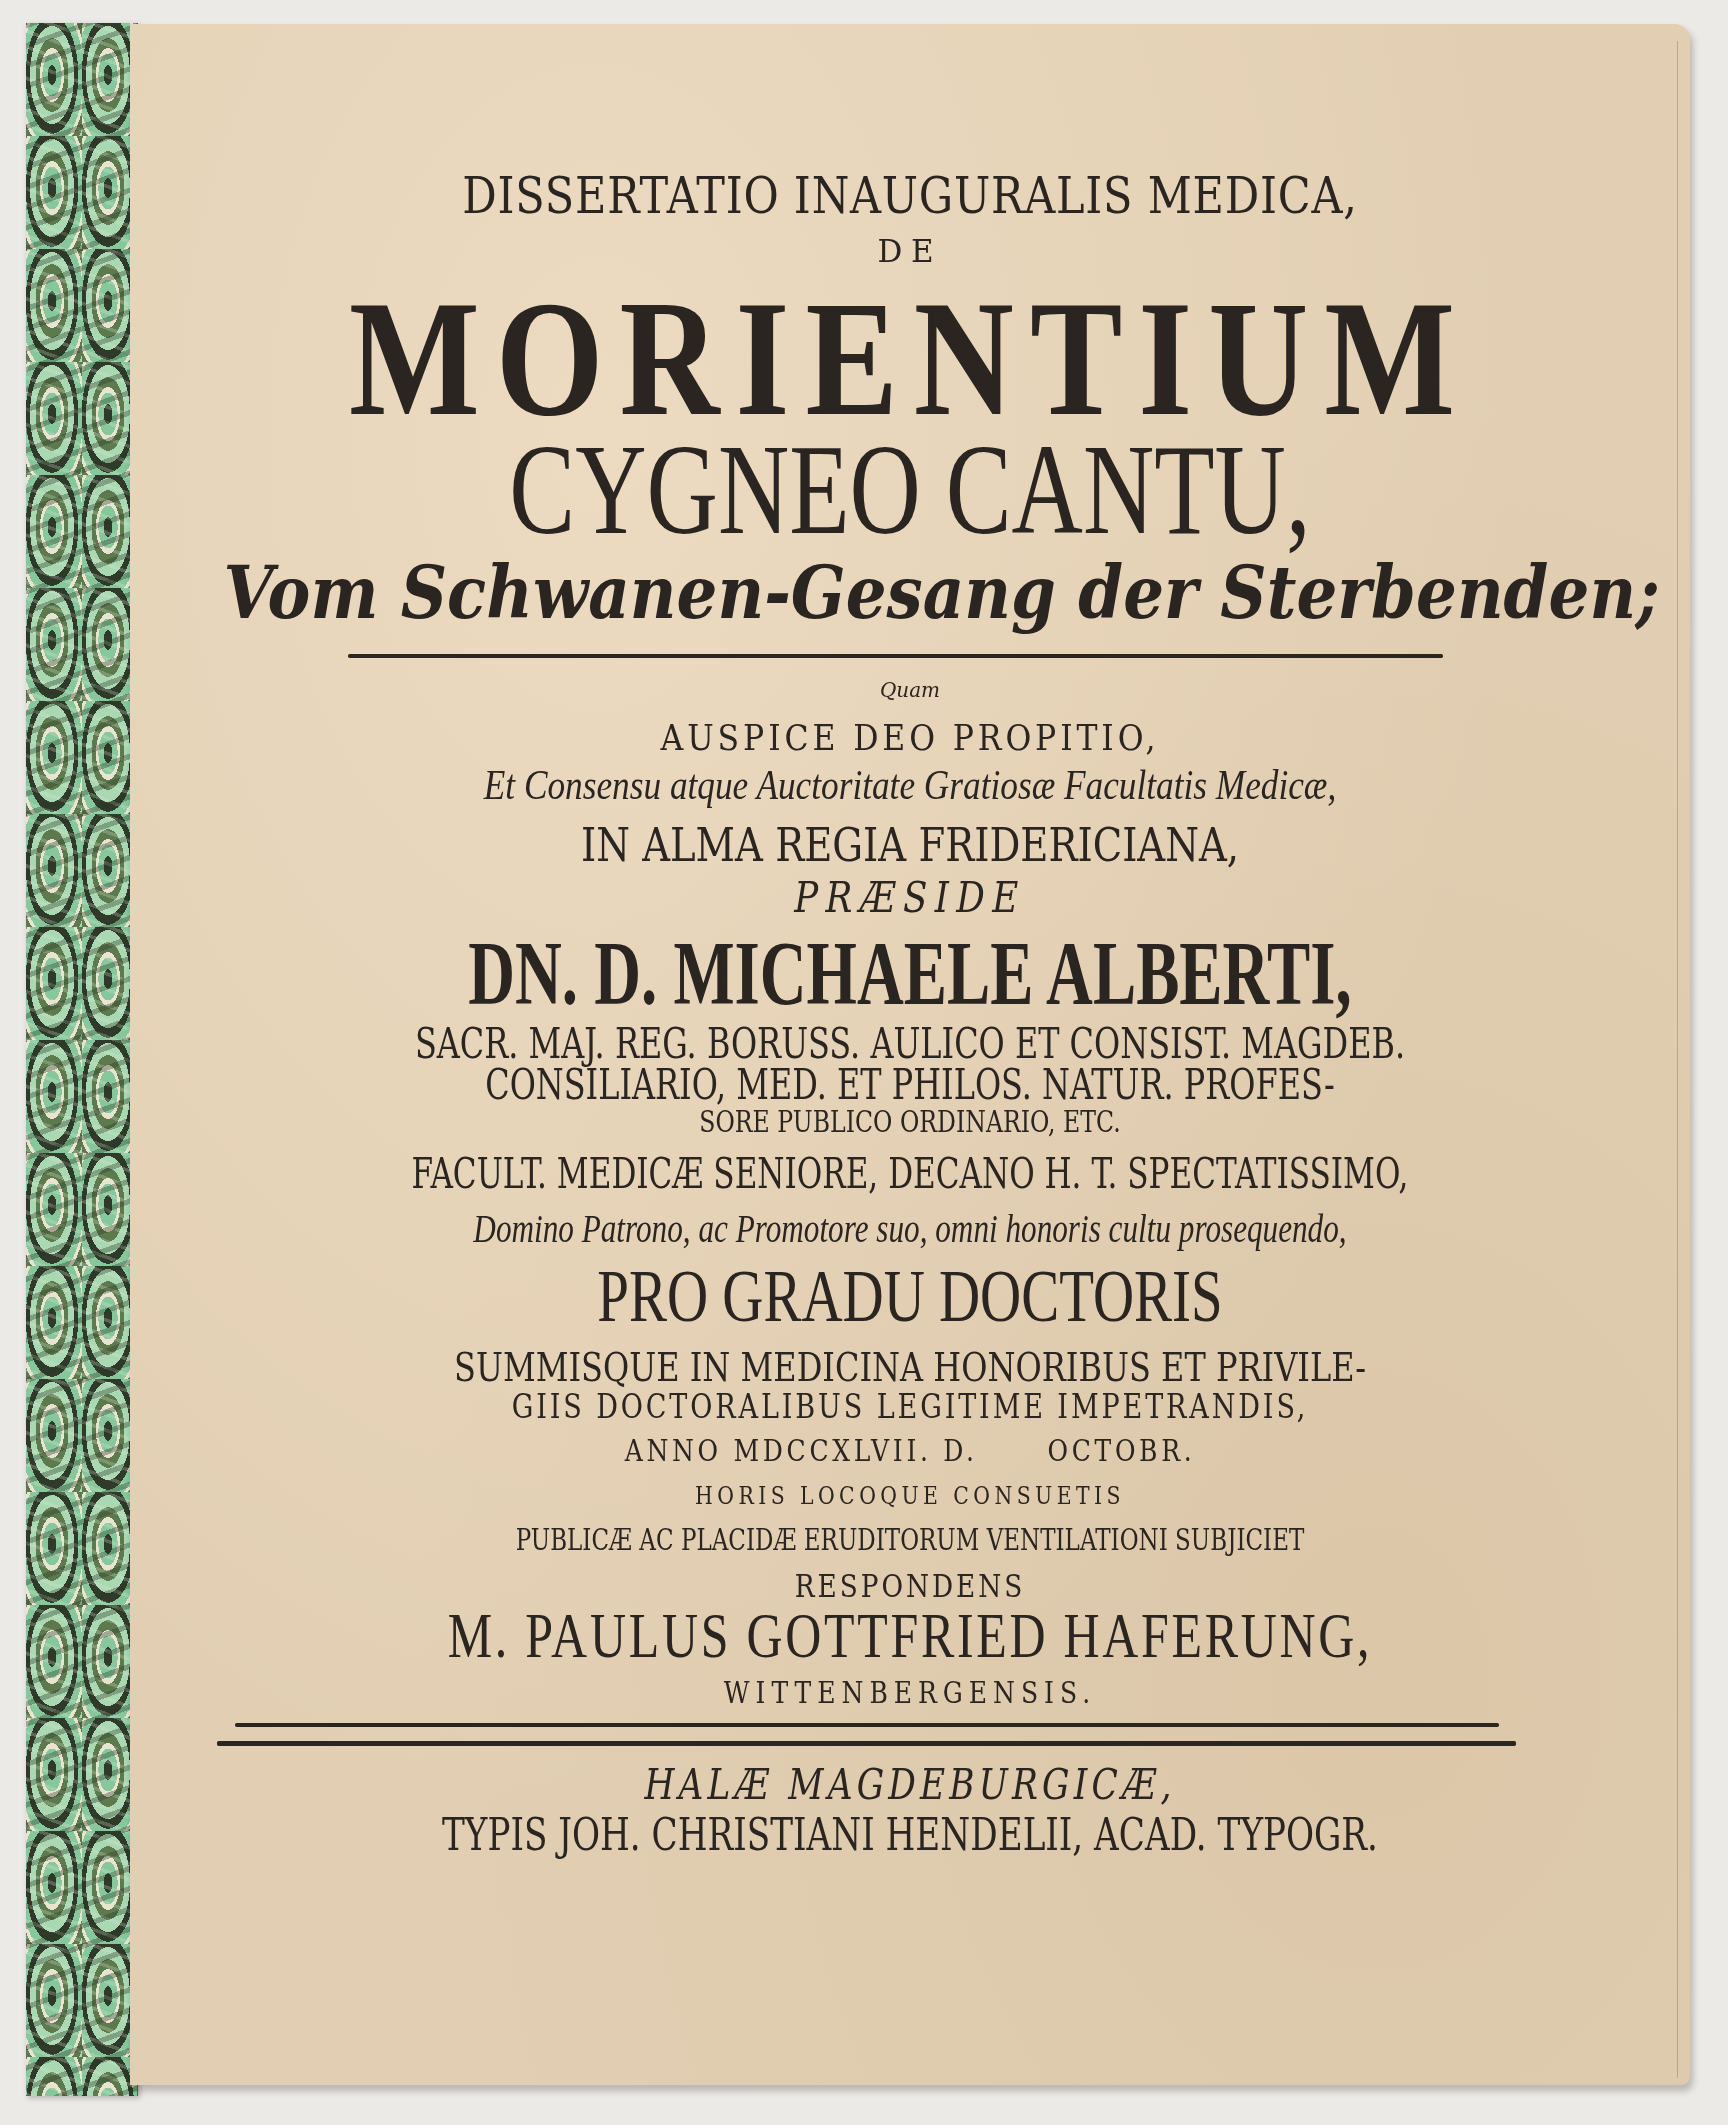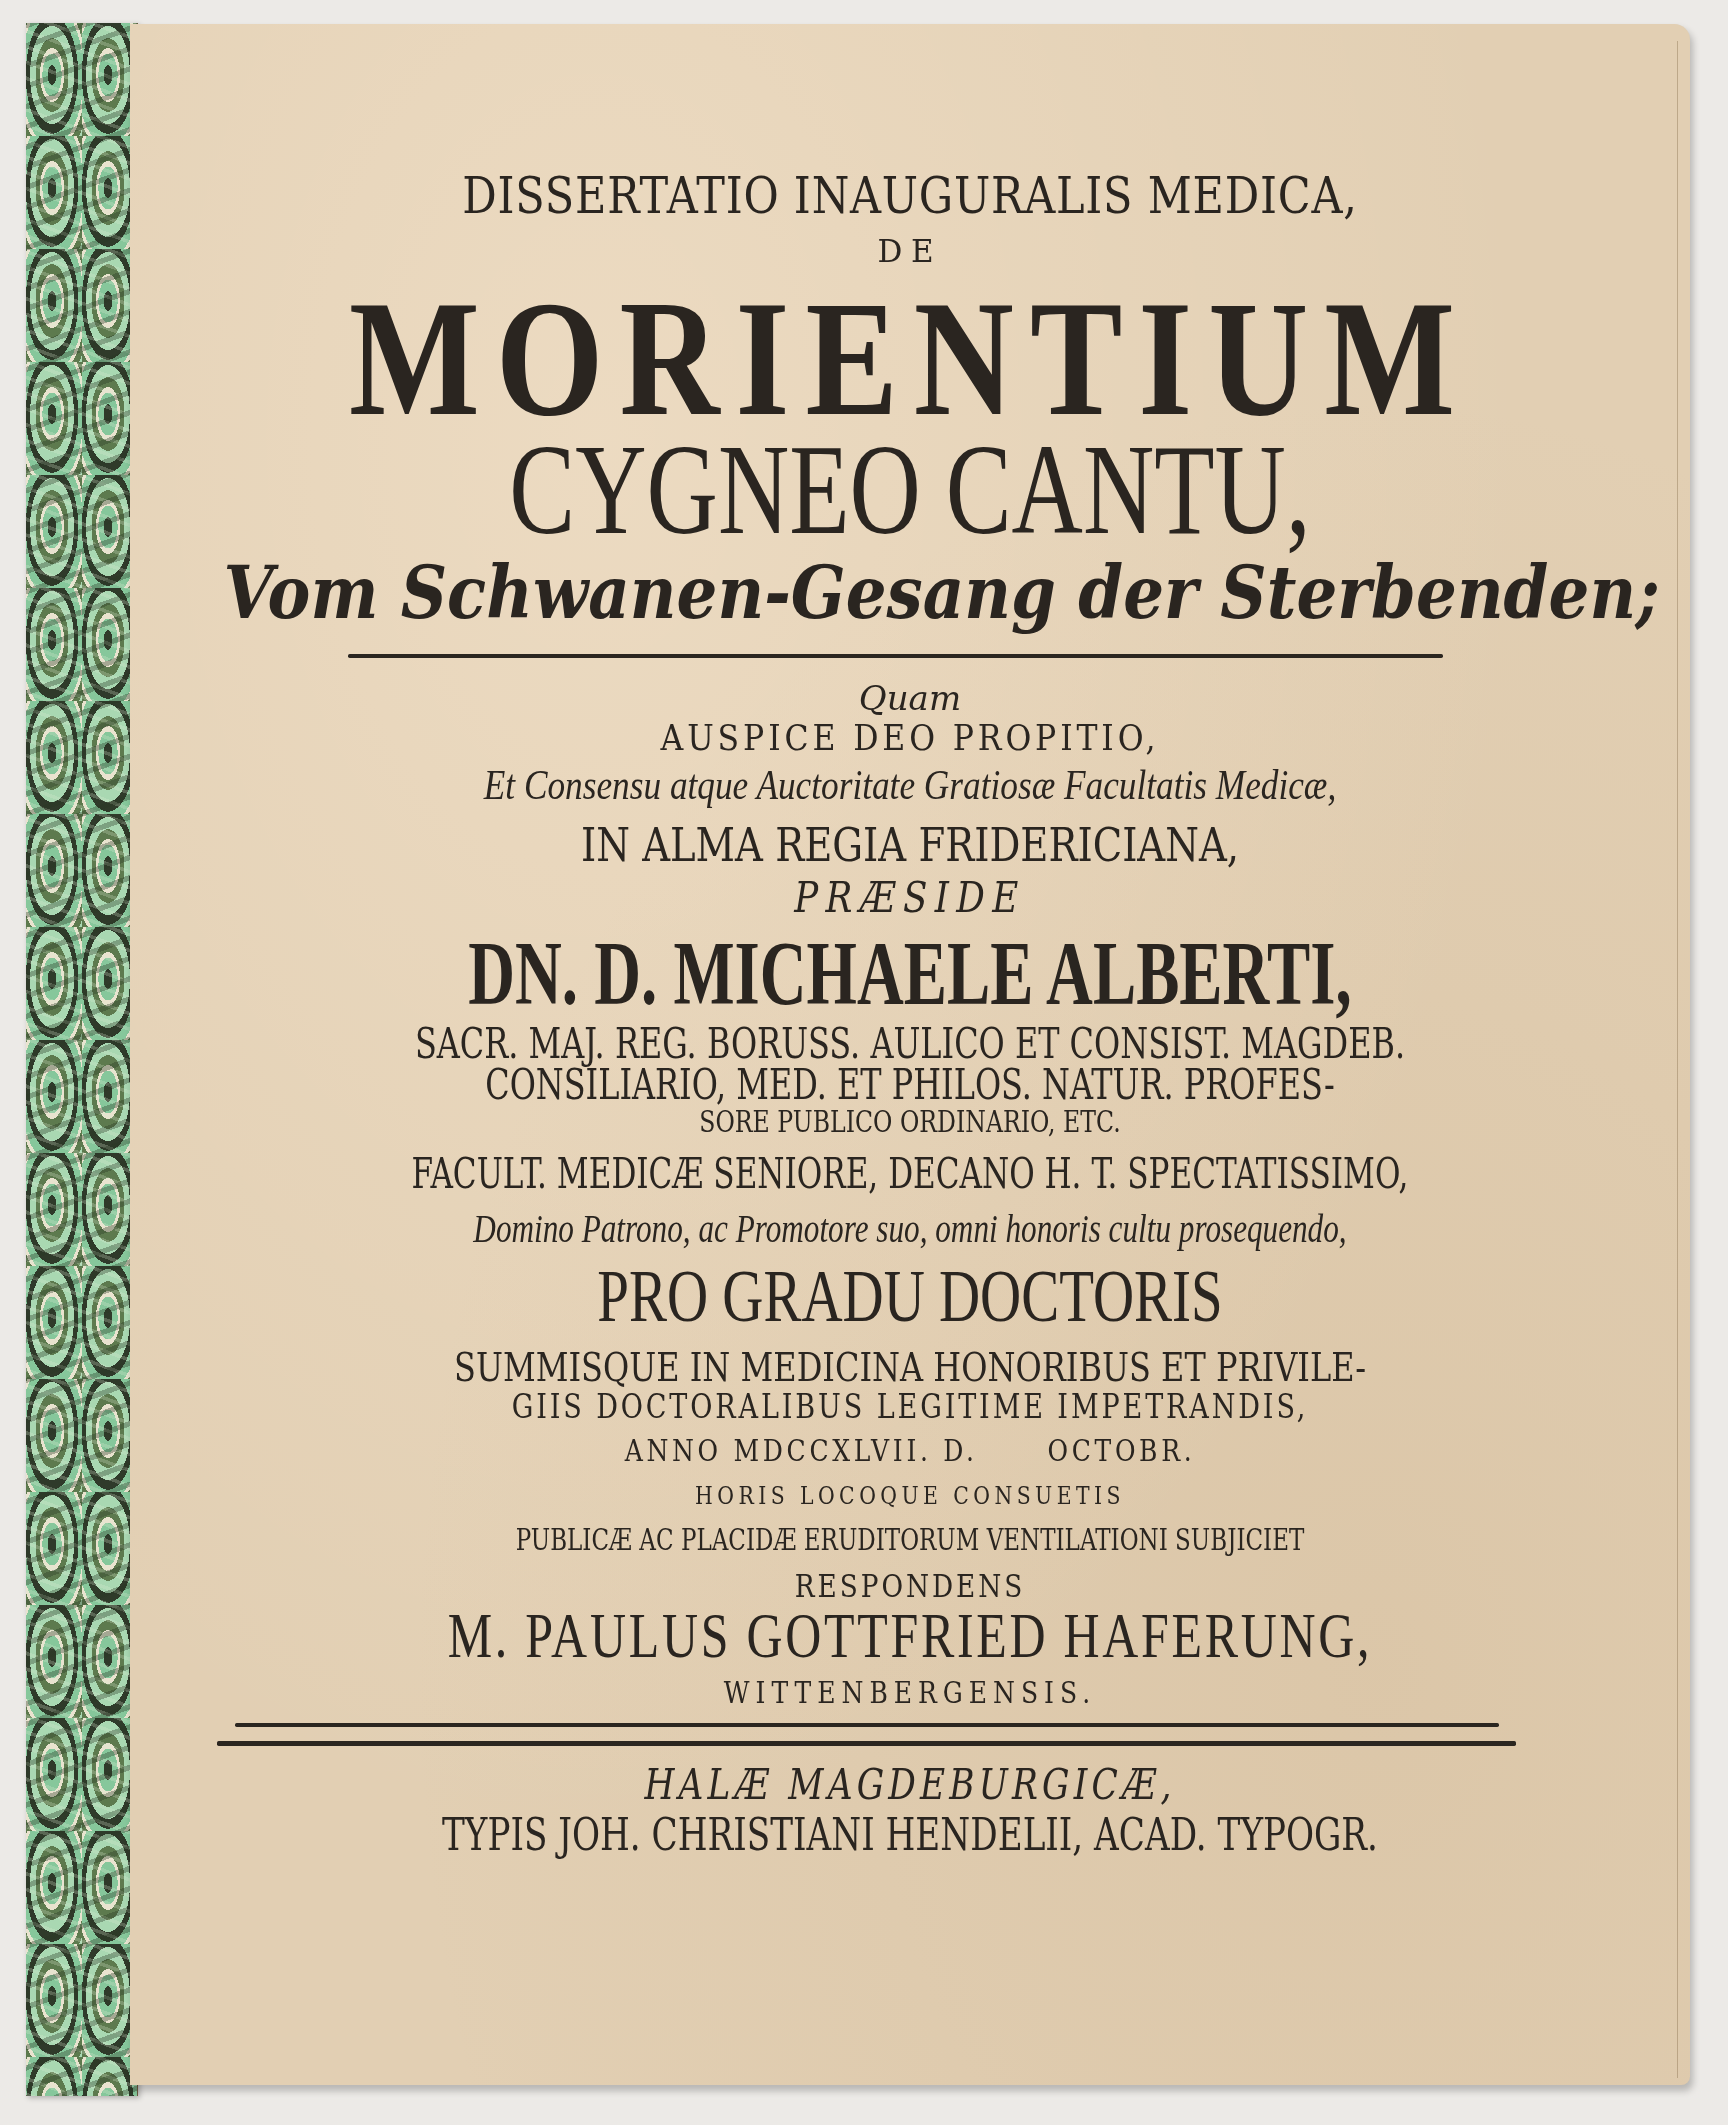--- a/index.html
+++ b/index.html
@@ -58,21 +58,21 @@
 <div class="line" style="top:233px; font-size:31px; letter-spacing:8.7px;">DE</div>
 
 <div class="line" style="top:276px; font-size:165px; line-height:165px; letter-spacing:19px; font-weight:bold; transform:scaleX(0.84); font-family:'Liberation Serif', serif;">MORIENTIUM</div>
 
 <div class="line" style="top:424px; font-size:130px; line-height:130px; transform:scaleX(0.76); font-family:'Liberation Serif', serif;">CYGNEO CANTU,</div>
 
 <div class="line" style="top:549px; font-size:73px; line-height:87px; font-weight:bold; font-style:italic; transform:scaleX(0.88); font-family:'DejaVu Serif', serif;">Vom Schwanen-Gesang der Sterbenden;</div>
 
 <div class="rule" style="top:654px; left:348px; width:1095px;"></div>
 
-<div class="line" style="top:678px; font-size:34px; font-style:italic;">Quam</div>
+<div class="line" style="top:678px; font-size:20px; font-style:italic;">Quam</div>
 
 <div class="line" style="top:718px; font-size:35px; letter-spacing:4.3px; transform:scaleX(0.9);">AUSPICE DEO PROPITIO,</div>
 
 <div class="line" style="top:760px; font-size:43px; font-style:italic; transform:scaleX(0.82); font-family:'Liberation Serif', serif;">Et Consensu atque Auctoritate Gratiosæ Facultatis Medicæ,</div>
 
 <div class="line" style="top:817px; font-size:47px; transform:scaleX(0.82);">IN ALMA REGIA FRIDERICIANA,</div>
 
 <div class="line" style="top:873px; font-size:42px; font-style:italic; letter-spacing:8.7px; transform:scaleX(0.85);">PRÆSIDE</div>
 
 <div class="line" style="top:926px; font-size:90px; line-height:96px; font-weight:bold; transform:scaleX(0.72); font-family:'Liberation Serif', serif;">DN. D. MICHAELE ALBERTI,</div>

